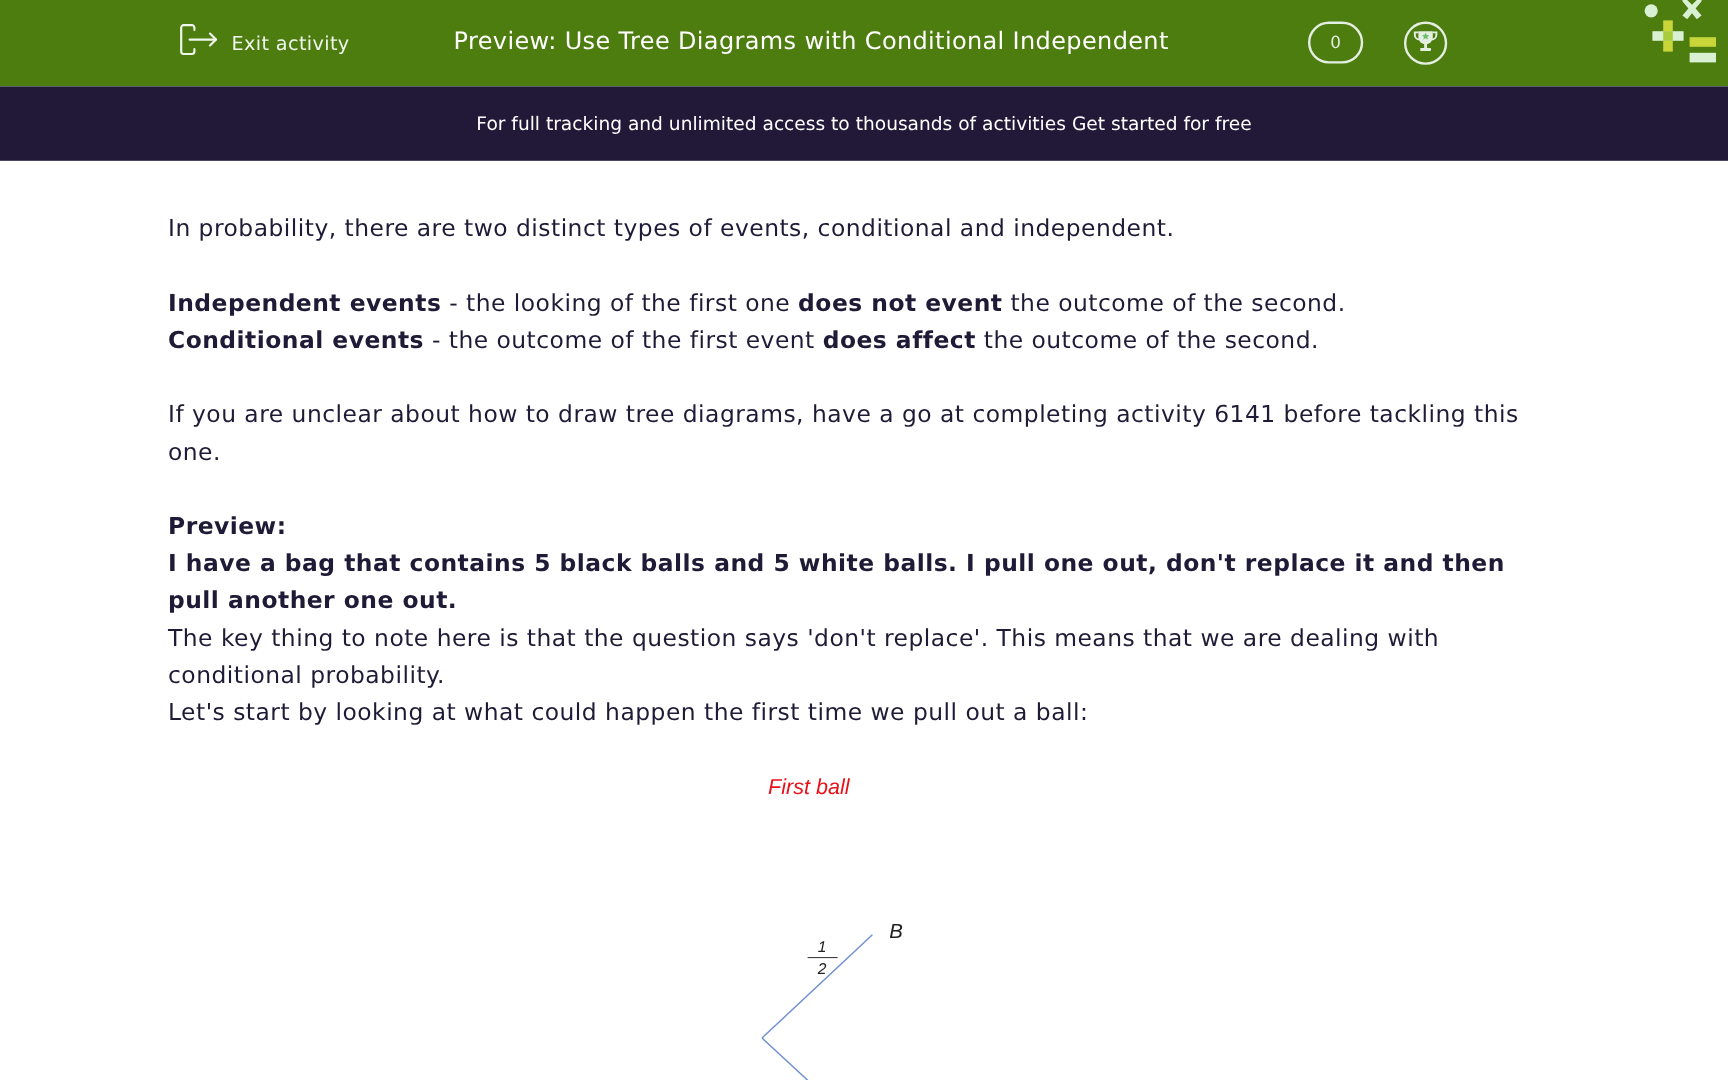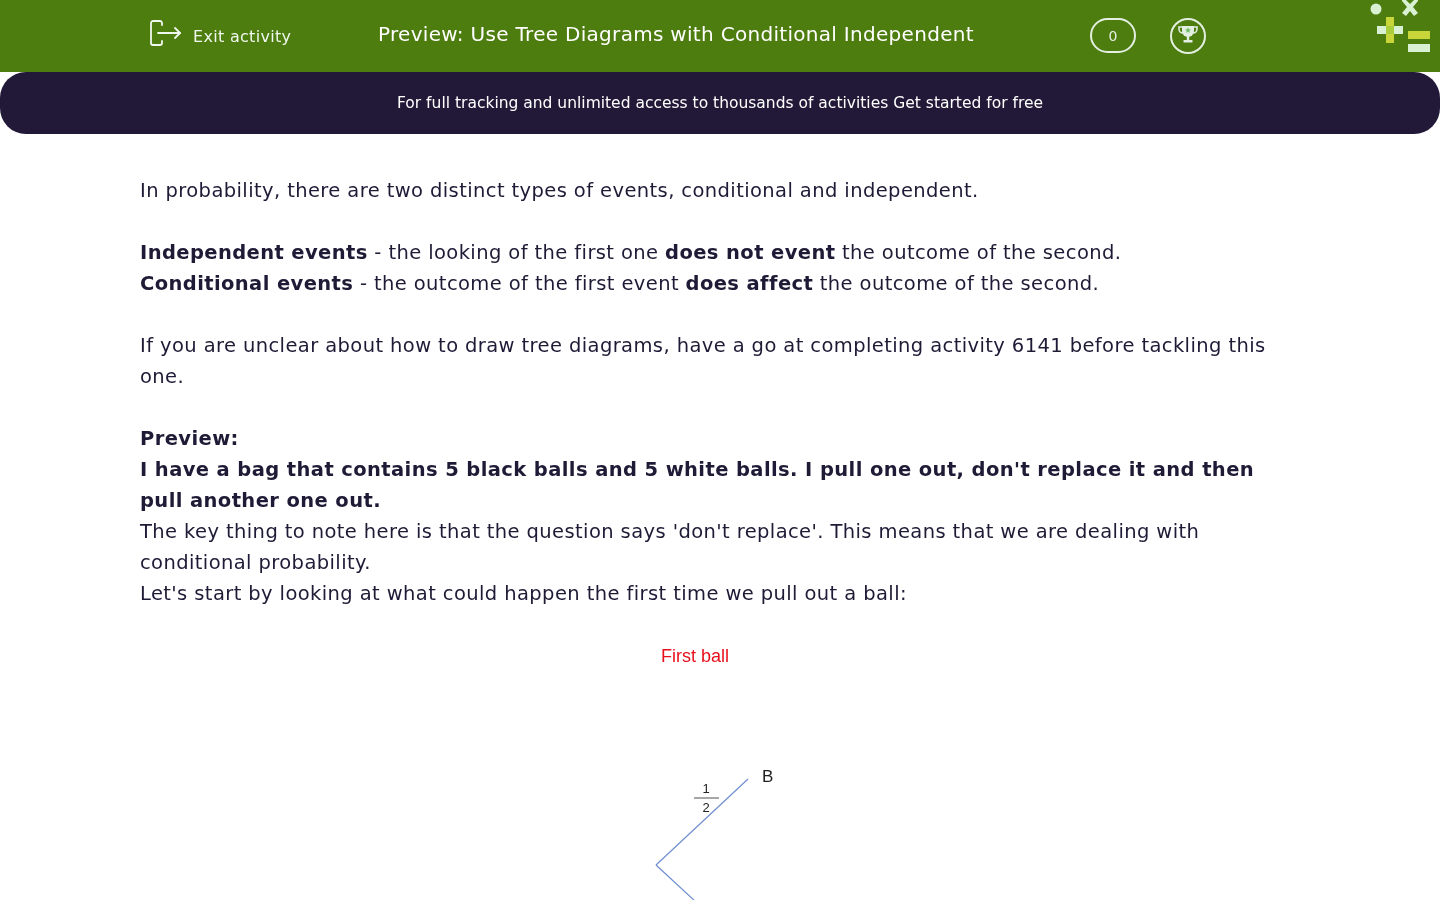--- a/index.html
+++ b/index.html
@@ -31,34 +31,33 @@
       border: 2px solid #e4efe2; border-radius: 50%;
       display: flex; align-items: center; justify-content: center; cursor: pointer;
     }
     .logo { position: absolute; left: 1368px; top: 0; width: 72px; height: 56px; }
 
     .banner {
       position: absolute; left: 0; top: 72px; width: 1440px; height: 62px;
       background: #211937; color: #ffffff;
       display: flex; align-items: center; justify-content: center;
       font-size: 15.5px;
-      border-radius: 26px;
     }
     .banner .cta { font-weight: normal; margin-left: 5px; cursor: pointer; }
 
     .content {
       position: absolute; left: 140px; top: 175px; width: 1160px;
       font-size: 19.5px; line-height: 31px; color: #1f1a36;
       letter-spacing: 0.4px;
     }
     .content p { margin: 0; }
     .content .gap { height: 31px; }
     .content b { font-weight: bold; }
 
-    .diagram { position: absolute; left: 604px; top: 630px; width: 240px; height: 270px; }
+    .diagram { position: absolute; left: 583px; top: 630px; width: 240px; height: 270px; font-style: italic; }
     .first-ball {
       position: absolute; left: 57px; top: 16px; color: #e8111b;
       font-family: "Liberation Sans", sans-serif; font-size: 18px;
     }
   </style>
 </head>
 <body>
 
 <div class="topbar">
   <div class="exit-btn">

